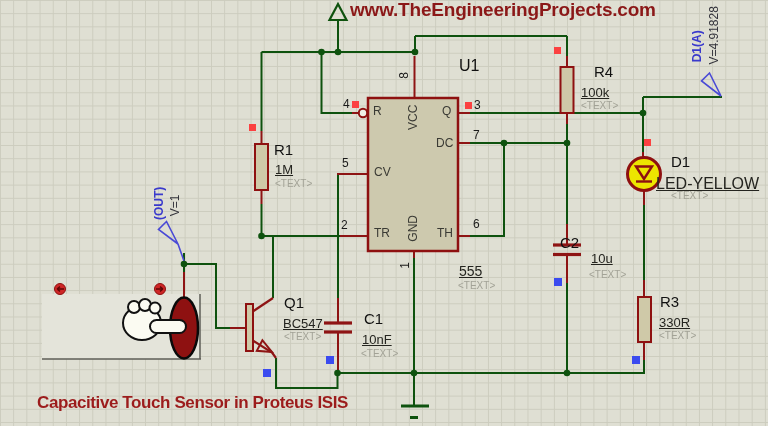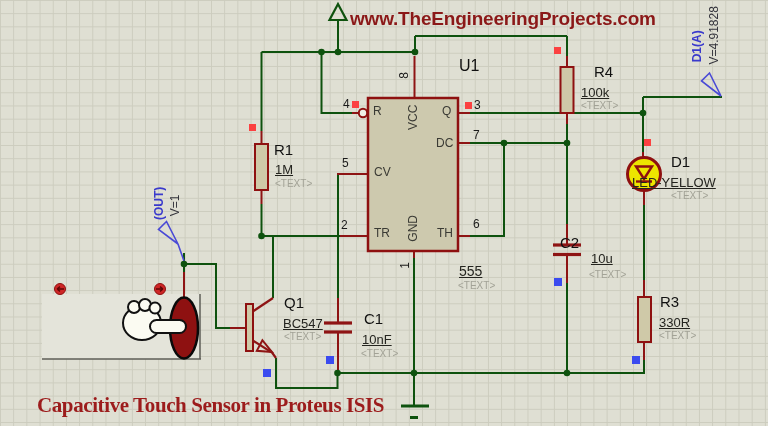--- a/index.html
+++ b/index.html
@@ -16,21 +16,21 @@
        font-family:"Liberation Sans","DejaVu Sans",sans-serif;color:#1c1c1c;}
   .ref{font-size:15px;color:#111;}
   .val{font-size:13px;color:#24241f;text-decoration:underline;}
   .ph{font-size:10px;color:#A2A296;}
   .pin-num{font-size:12px;color:#1a1a1a;}
   .pin-name{font-size:12px;color:#3a3a34;}
   .rot{transform:rotate(-90deg);transform-origin:center;text-align:center;}
   .probe-name{font-size:12px;font-weight:bold;color:#3A3ACC;}
   .probe-val{font-size:12px;color:#33333b;}
   .hdr{font-size:19px;font-weight:bold;color:#8B1818;letter-spacing:-0.2px;}
-  .ftr{font-size:21px;font-weight:bold;color:#9C1C1C;letter-spacing:-0.4px;font-family:Liberation Serif, serif;}
+  .ftr{font-size:17px;font-weight:bold;color:#9C1C1C;letter-spacing:-0.4px;}
 </style>
 </head>
 <body>
 
 <div id="stage">
 
   <svg id="circuit" width="768" height="426" viewBox="0 0 768 426">
 
     <g>
       <rect x="42" y="294" width="158" height="65" fill="#E4E4DA"></rect>
@@ -176,21 +176,21 @@
       <rect x="644" y="139" width="7" height="7"></rect>
     </g>
     <g fill="#3B4BEF">
       <rect x="263" y="369" width="8" height="8"></rect>
       <rect x="326" y="356" width="8" height="8"></rect>
       <rect x="554" y="278" width="8" height="8"></rect>
       <rect x="632" y="356" width="8" height="8"></rect>
     </g>
   </svg>
 
-  <div class="lbl hdr" style="left:350px;top:9px">www.TheEngineeringProjects.com</div>
+  <div class="lbl hdr" style="left:350px;top:0">www.TheEngineeringProjects.com</div>
   <div class="lbl ftr" style="left:37px;top:394px">Capacitive Touch Sensor in Proteus ISIS</div>
 
   <div class="lbl ref" style="left:459px;top:58px;font-size:16px">U1</div>
   <div class="lbl val" style="left:459px;top:264px;font-size:14px">555</div>
   <div class="lbl ph" style="left:458px;top:281px">&lt;TEXT&gt;</div>
 
   <div class="lbl pin-num" style="left:343px;top:98px">4</div>
   <div class="lbl pin-num" style="left:342px;top:157px">5</div>
   <div class="lbl pin-num" style="left:341px;top:219px">2</div>
   <div class="lbl pin-num" style="left:474px;top:99px">3</div>
@@ -222,21 +222,21 @@
 
   <div class="lbl ref" style="left:364px;top:311px">C1</div>
   <div class="lbl val" style="left:362px;top:333px">10nF</div>
   <div class="lbl ph" style="left:361px;top:349px">&lt;TEXT&gt;</div>
 
   <div class="lbl ref" style="left:560px;top:235px">C2</div>
   <div class="lbl val" style="left:591px;top:252px">10u</div>
   <div class="lbl ph" style="left:589px;top:270px">&lt;TEXT&gt;</div>
 
   <div class="lbl ref" style="left:671px;top:154px">D1</div>
-  <div class="lbl val" style="left:632px;top:176px;font-size:13px">LED-YELLOW</div>
+  <div class="lbl val" style="left:656px;top:176px;font-size:16px">LED-YELLOW</div>
   <div class="lbl ph" style="left:671px;top:191px">&lt;TEXT&gt;</div>
 
   <div class="lbl ref" style="left:284px;top:295px">Q1</div>
   <div class="lbl val" style="left:283px;top:317px">BC547</div>
   <div class="lbl ph" style="left:284px;top:332px">&lt;TEXT&gt;</div>
 
   <div class="lbl probe-name rot" style="left:137px;top:197px;width:44px">(OUT)</div>
   <div class="lbl probe-val rot" style="left:153px;top:199px;width:44px">V=1</div>
   <div class="lbl probe-name rot" style="left:672px;top:40px;width:50px">D1(A)</div>
   <div class="lbl probe-val rot" style="left:681px;top:29px;width:66px">V=4.91828</div>

